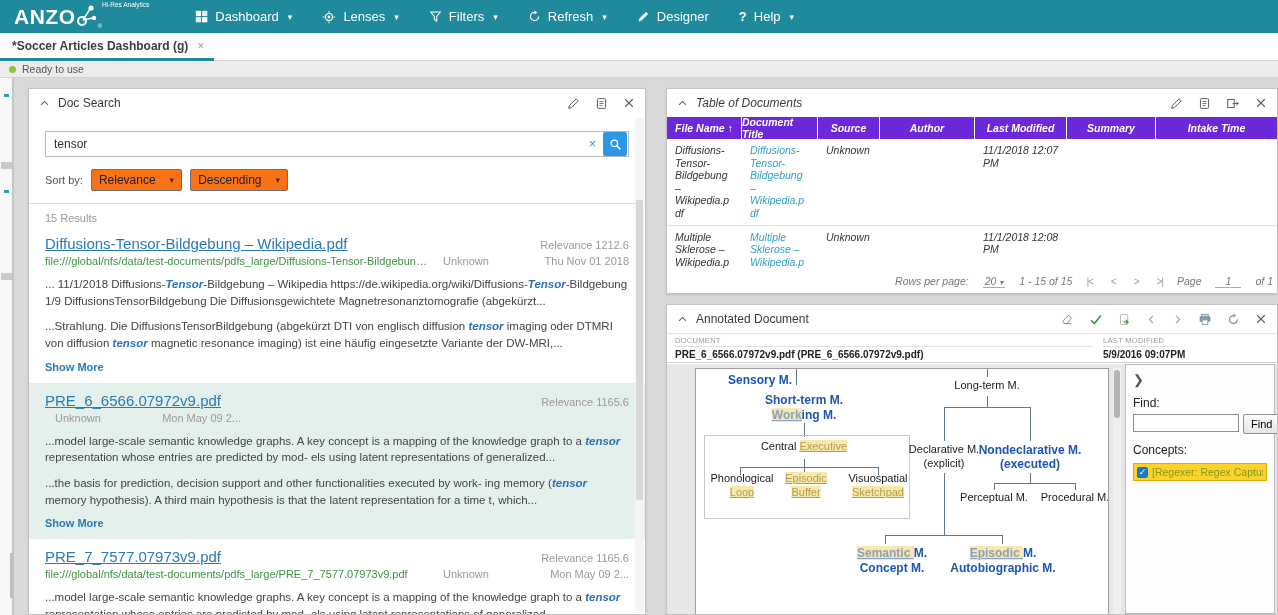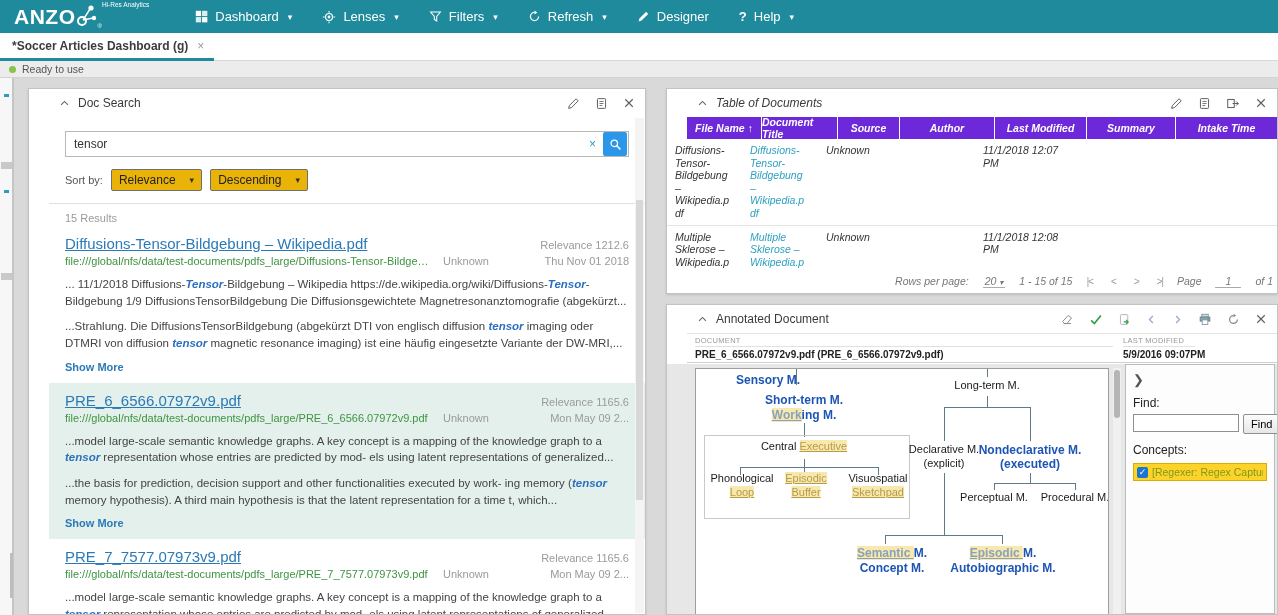--- a/index.html
+++ b/index.html
@@ -29,21 +29,21 @@
   .tab-close { margin-left:9px; font-size:12px; color:#9a9a9a; cursor:pointer; }
 
   
   .statusbar { position:absolute; left:0; top:61px; width:1278px; height:17px;
     background:#ececec; display:flex; align-items:center; border-bottom:1px solid #d2d2d2; }
   .status-dot { width:7px; height:7px; border-radius:50%; background:#8bc34a; margin:0 6px 0 9px; }
   .status-text { font-size:10.5px; color:#555; }
 
   
   .panel { position:absolute; background:#fff; border:1px solid #c3c3c3;
-    box-shadow:0 1px 2px rgba(0,0,0,.12); overflow:hidden;padding-left:20px; }
+    box-shadow:0 1px 2px rgba(0,0,0,.12); overflow:hidden; }
   .phead { height:28px; display:flex; align-items:center; padding:0 10px; }
   .phead .chev { color:#666; margin-right:8px; display:flex; }
   .ptitle { font-size:12px; color:#3a3a3a; }
   .picons { margin-left:auto; display:flex; align-items:center; gap:15px; color:#5a5a5a; }
   .picons svg { display:block; cursor:pointer; }
 
   
   .leftstrip { position:absolute; left:0; top:78px; width:14px; height:537px;
     background:#f7f7f7; border-right:2px solid #c5c5c5; }
   .strip-mark { position:absolute; left:4px; width:5px; height:3px; background:#2b9ec0; }
@@ -56,21 +56,21 @@
     display:flex; align-items:center; padding-left:8px; }
   .search-input { flex:1; border:none; outline:none; font-size:12px; color:#333;
     font-family:"Liberation Sans",sans-serif; }
   .search-clear { color:#2b9ec0; font-size:12px; padding:0 7px; cursor:pointer; }
   .search-btn { width:24px; height:24px; background:#2b97e8; border:none; border-radius:2px;
     display:flex; align-items:center; justify-content:center; cursor:pointer; margin-right:1px; }
   .sort-row { margin:12px 16px 0 16px; display:flex; align-items:center; gap:8px; }
   .sort-label { font-size:11px; color:#555; }
   .selectbox { border:1px solid #6f6f6f; border-radius:2px; height:22px; display:flex;
     align-items:center; padding:0 7px; gap:14px; font-size:12px; color:#222;
-    background:#eab308; cursor:pointer; }
+    background:#f97316; cursor:pointer; }
   .selectbox .caret { font-size:9px; color:#333; }
   .ds-divider { border-top:1px solid #e0e0e0; margin-top:12px; }
   .results-count { font-size:11px; color:#9a9a9a; margin:8px 16px 2px 16px; }
   .result { padding:9px 16px 4px 16px; }
   .result.selected { background:#e4f0eb; }
   .r-line1 { display:flex; align-items:baseline; }
   .r-title { font-size:15px; color:#2b7ab8; text-decoration:underline; cursor:pointer; }
   .r-rel { margin-left:auto; font-size:11px; color:#9a9a9a; white-space:nowrap; }
   .r-line2 { display:flex; align-items:baseline; margin-top:3px; }
   .r-url { font-size:11px; color:#3f9442; white-space:nowrap; overflow:hidden;
@@ -303,21 +303,20 @@
           <span class="r-rel">Relevance 1212.6</span>
         </div><div class="r-line2">
           <span class="r-url">file:///global/nfs/data/test-documents/pdfs_large/Diffusions-Tensor-Bildgebung%20%E2%80%93%20Wi...</span>
           <span class="r-unk">Unknown</span>
           <span class="r-date">Thu Nov 01 2018</span>
         </div><p class="r-snip"><span>... 11/1/2018 Diffusions-</span><span class="hl">Tensor</span><span>-Bildgebung – Wikipedia https://de.wikipedia.org/wiki/Diffusions-</span><span class="hl">Tensor</span><span>-Bildgebung 1/9 DiffusionsTensorBildgebung Die Diffusionsgewichtete  Magnetresonanztomografie (abgekürzt...</span></p><p class="r-snip"><span>...Strahlung. Die DiffusionsTensorBildgebung (abgekürzt DTI von englisch diffusion </span><span class="hl">tensor</span><span> imaging oder DTMRI von diffusion </span><span class="hl">tensor</span><span> magnetic resonance imaging) ist eine häufig eingesetzte Variante der DW-MRI,...</span></p><a class="r-more">Show More</a></div>
       <div class="result selected"><div class="r-line1">
           <a class="r-title">PRE_6_6566.07972v9.pdf</a>
           <span class="r-rel">Relevance 1165.6</span>
         </div><div class="r-line2">
-          <span class="r-url">file:///global/nfs/data/test-documents/pdfs_large/PRE_6_6566.07972v9.pdf</span>
           <span class="r-unk">Unknown</span>
           <span class="r-date">Mon May 09 2...</span>
         </div><p class="r-snip"><span>...model large-scale semantic knowledge graphs. A key concept is a mapping of the knowledge graph to a </span><span class="hl">tensor</span><span> representation whose entries are predicted by mod- els using latent representations of generalized...</span></p><p class="r-snip"><span>...the basis for prediction, decision support and other functionalities executed by work- ing memory (</span><span class="hl">tensor</span><span> memory hypothesis). A third main hypothesis is that the latent representation for a time t, which...</span></p><a class="r-more">Show More</a></div>
       <div class="result">
         <div class="r-line1">
           <a class="r-title">PRE_7_7577.07973v9.pdf</a>
           <span class="r-rel">Relevance 1165.6</span>
         </div>
         <div class="r-line2">
           <span class="r-url">file:///global/nfs/data/test-documents/pdfs_large/PRE_7_7577.07973v9.pdf</span>
@@ -498,21 +497,21 @@
           <div class="dline" style="left: 334px; top: 38px; width: 1px; height: 34px;"></div>
           <div class="dline" style="left: 334px; top: 104px; width: 1px; height: 11px;"></div>
           <div class="dline" style="left: 298px; top: 114px; width: 82px; height: 1px;"></div>
           <div class="dline" style="left: 298px; top: 114px; width: 1px; height: 7px;"></div>
           <div class="dline" style="left: 379px; top: 114px; width: 1px; height: 7px;"></div>
           <div class="dline" style="left: 248px; top: 104px; width: 1px; height: 62px;"></div>
           <div class="dline" style="left: 189px; top: 166px; width: 118px; height: 1px;"></div>
           <div class="dline" style="left: 189px; top: 166px; width: 1px; height: 9px;"></div>
           <div class="dline" style="left: 306px; top: 166px; width: 1px; height: 9px;"></div>
           <div class="dbox" style="left: 8px; top: 66px; width: 206px; height: 84px;"></div>
-          <div class="dnode node-blue" style="left: 72px; top: 4px;">Sensory M.</div>
+          <div class="dnode node-blue" style="left: 64px; top: 4px;">Sensory M.</div>
           <div class="dnode node-black" style="left: 291px; top: 10px;">Long-term M.</div>
           <div class="dnode node-blue" style="left: 108px; top: 24px;">Short-term M.</div>
           <div class="dnode node-blue" style="left: 108px; top: 39px;"><span class="hl">Work</span><span>ing M.</span></div>
           <div class="dnode node-black" style="left: 108px; top: 71px;"><span>Central </span><span class="hl">Executive</span></div>
           <div class="dnode node-black" style="left: 46px; top: 103px;"><span>Phonological</span></div>
           <div class="dnode node-black" style="left: 46px; top: 117px;"><span class="hl">Loop</span></div>
           <div class="dnode node-black" style="left: 110px; top: 103px;"><span class="hl">Episodic</span></div>
           <div class="dnode node-black" style="left: 110px; top: 117px;"><span class="hl">Buffer</span></div>
           <div class="dnode node-black" style="left: 182px; top: 103px;"><span>Visuospatial</span></div>
           <div class="dnode node-black" style="left: 182px; top: 117px;"><span class="hl">Sketchpad</span></div>

